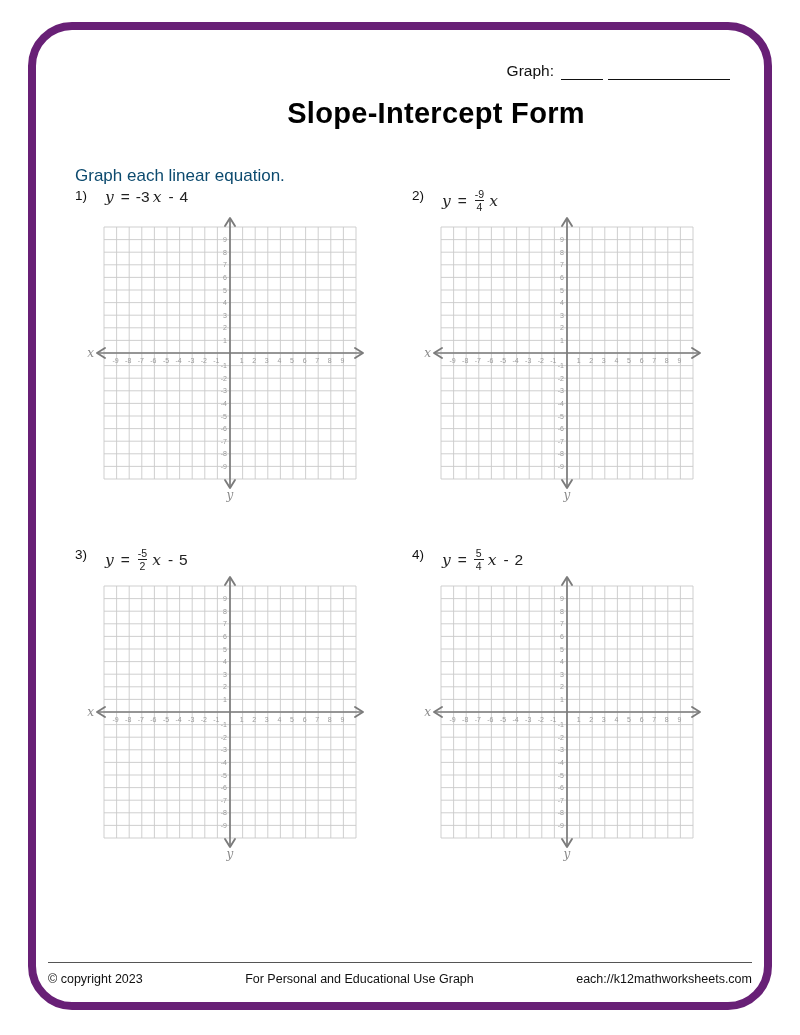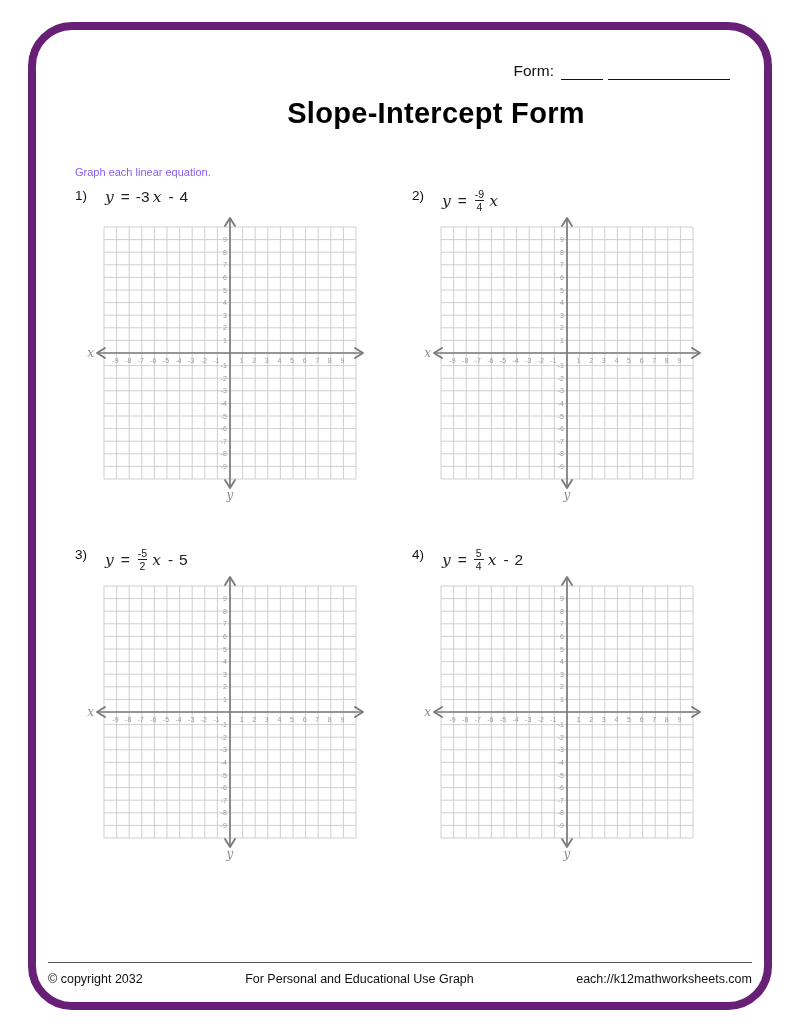--- a/index.html
+++ b/index.html
@@ -16,21 +16,21 @@
     position:absolute;top:62px;right:70px;display:flex;align-items:flex-end;
     font-size:15.5px;color:#111;
   }
   .name-line-1{display:inline-block;width:42px;height:15px;border-bottom:1.6px solid #111;margin-left:7px;}
   .name-line-2{display:inline-block;width:122px;height:15px;border-bottom:1.6px solid #111;margin-left:5px;}
   .title{
     position:absolute;top:97px;left:0;width:100%;text-align:center;
     font-size:29px;font-weight:bold;letter-spacing:0.3px;color:#000;padding-left:36px;
   }
   .instructions{
-    position:absolute;left:75px;top:166px;font-size:11px;color:#8b5cf6;
+    position:absolute;left:75px;top:166px;font-size:17px;color:#0c4a6e;
   }
   .problem{position:absolute;width:320px;}
   .p1{left:71px;top:188px;}
   .p2{left:408px;top:188px;}
   .p3{left:71px;top:547px;}
   .p4{left:408px;top:547px;}
   .eq-row{display:flex;align-items:flex-start;height:26px;margin-left:4px;overflow:visible;}
   .pnum{font-size:13.5px;color:#111;}
   .equation{
     margin-left:16px;margin-top:0px;font-size:15.5px;display:flex;align-items:center;color:#222;
@@ -52,21 +52,21 @@
     display:flex;justify-content:space-between;align-items:baseline;
     font-size:12.5px;color:#111;
   }
 </style>
 </head>
 <body>
 
 <div class="frame"></div>
 
 <div class="name-row">
-  <span>Form:</span>
+  <span>Graph:</span>
   <span class="name-line-1"></span>
   <span class="name-line-2"></span>
 </div>
 
 <div class="title">Slope-Intercept Form</div>
 
 <div class="instructions">Graph each linear equation.</div>
 
 <div class="problem p1">
   <div class="eq-row">
@@ -485,16 +485,16 @@
         <text x="140" y="229.7" text-anchor="end" fill="#9a9a9a" font-size="7" font-family="&quot;Liberation Sans&quot;,sans-serif">-7</text>
         <text x="140" y="242.3" text-anchor="end" fill="#9a9a9a" font-size="7" font-family="&quot;Liberation Sans&quot;,sans-serif">-8</text>
         <text x="140" y="254.89999999999998" text-anchor="end" fill="#9a9a9a" font-size="7" font-family="&quot;Liberation Sans&quot;,sans-serif">-9</text>
         <text x="7" y="143" text-anchor="end" fill="#8a8a8a" font-size="12" font-family="&quot;DejaVu Serif&quot;,serif" font-style="italic">x</text>
         <text x="143" y="285" text-anchor="middle" fill="#8a8a8a" font-size="12" font-family="&quot;DejaVu Serif&quot;,serif" font-style="italic">y</text>
       </svg>
     </div>
 </div>
 
 <div class="footer">
-  <span>© copyright 2032</span>
+  <span>© copyright 2023</span>
   <span>For Personal and Educational Use Graph</span>
   <span>each://k12mathworksheets.com</span>
 </div>
 
 </body></html>

